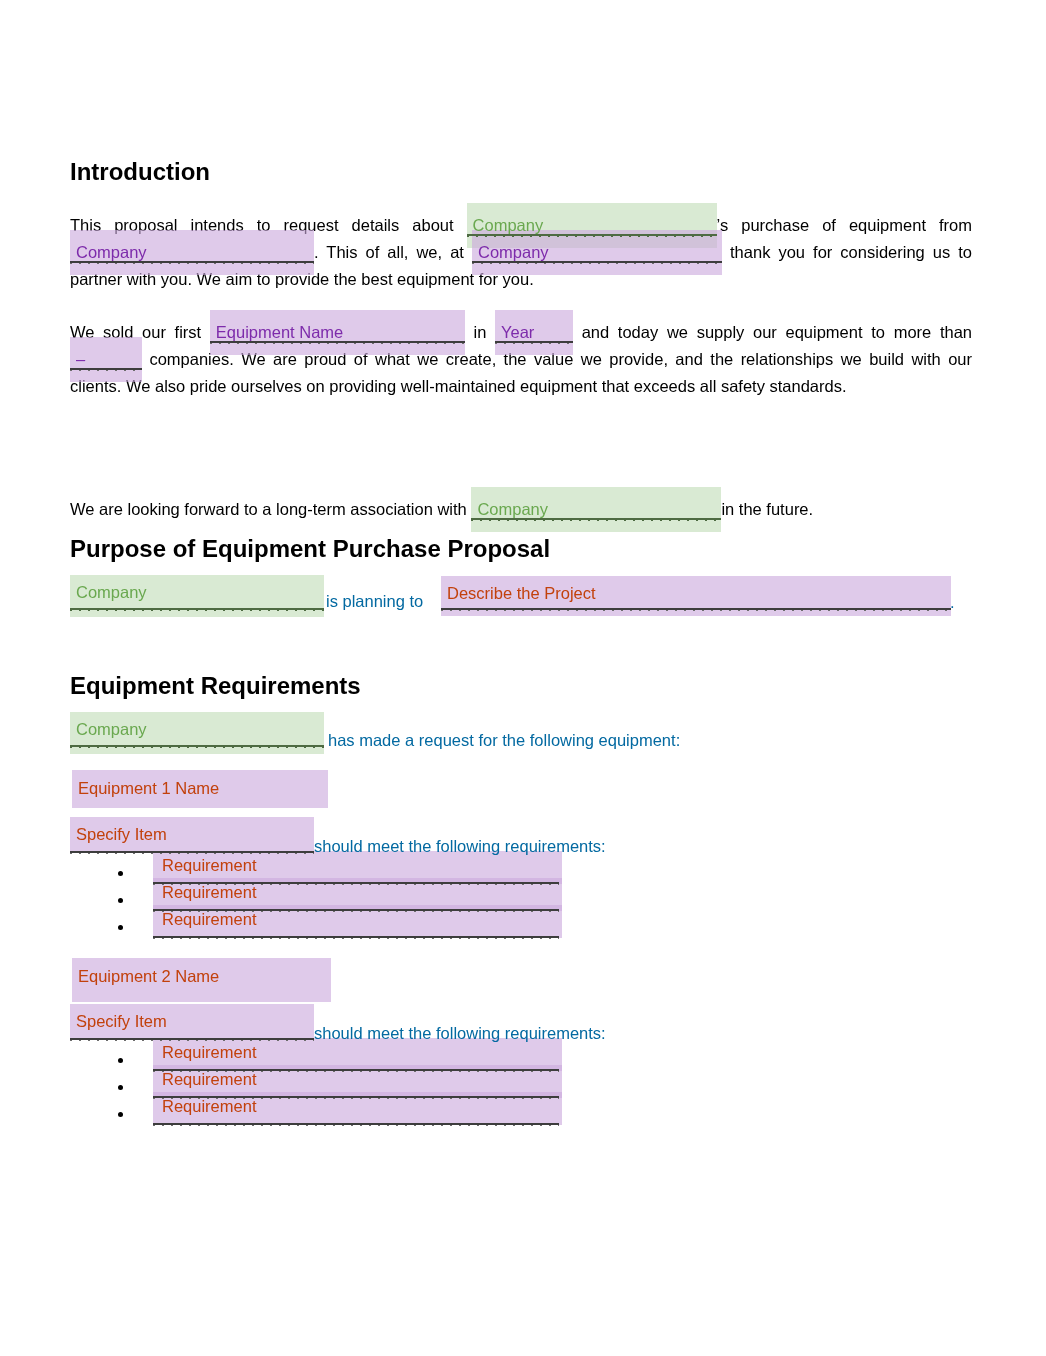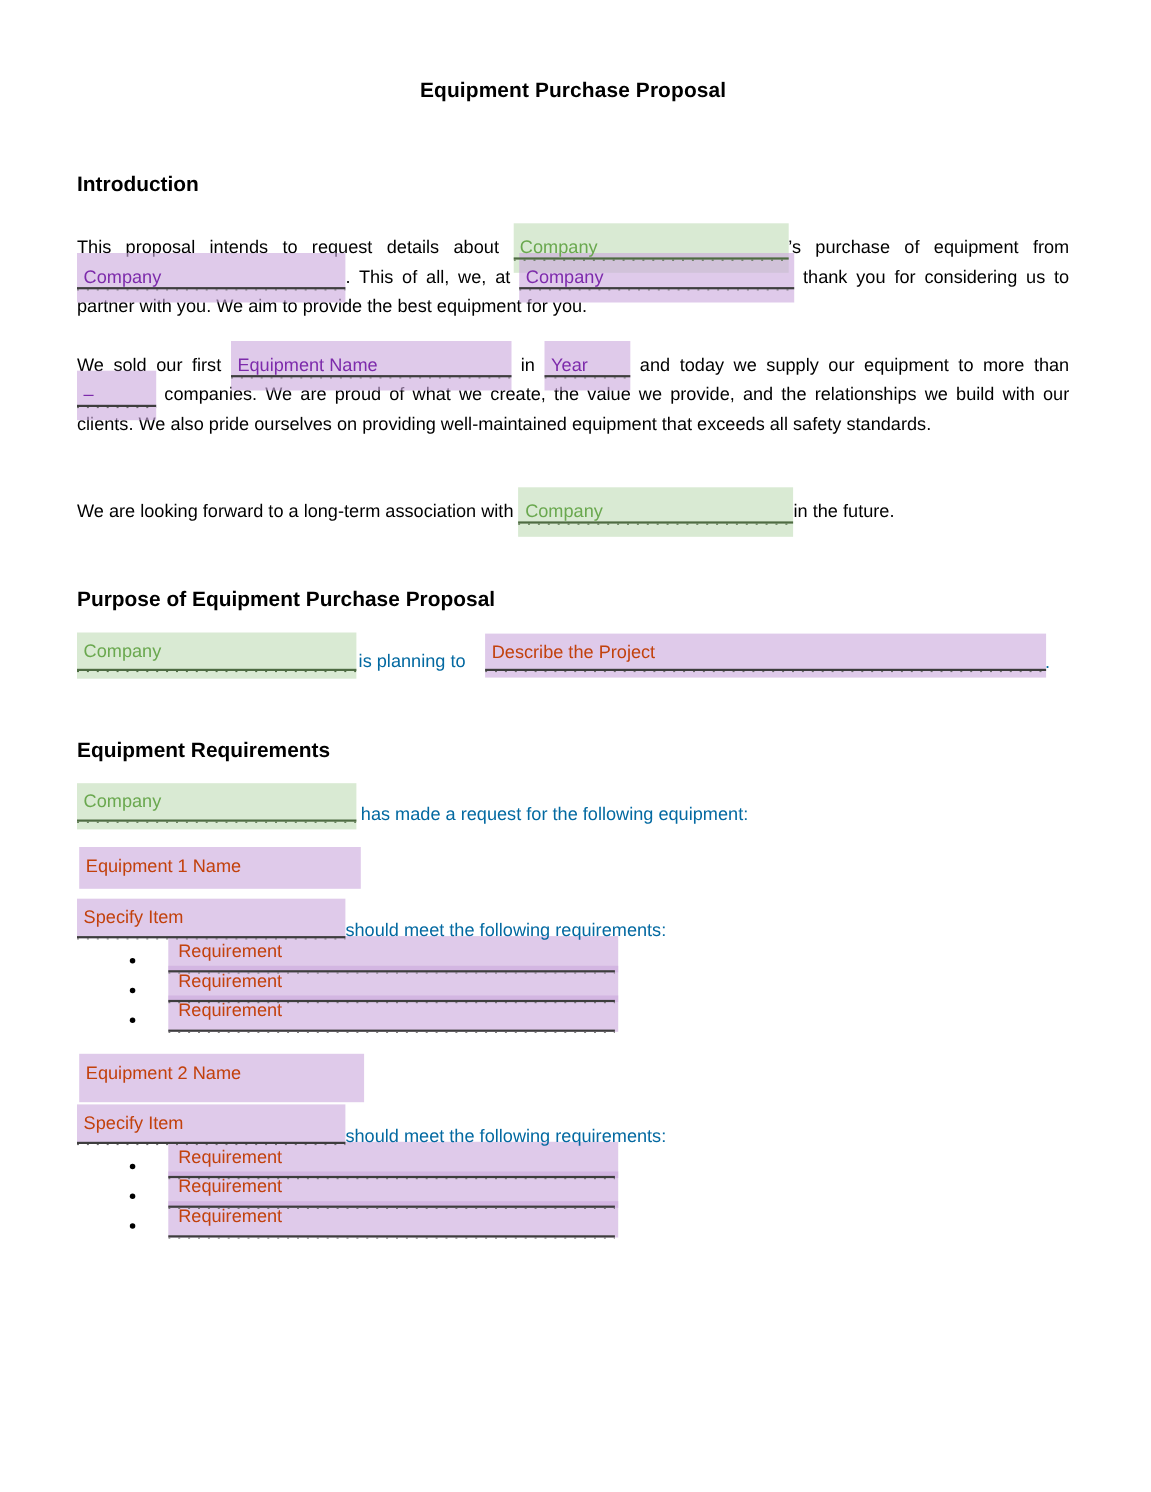--- a/index.html
+++ b/index.html
@@ -28,35 +28,35 @@
     text-align: center;
     font-size: 19px;
     font-weight: bold;
     letter-spacing: 0.1px;
   }
 
   
   .heading {
     position: absolute;
     left: 70px;
-    font-size: 19px;
+    font-size: 24px;
     font-weight: bold;
   }
 
   
   .para {
     position: absolute;
     left: 70px;
     width: 902px;
     font-size: 16.5px;
     line-height: 27px;
     text-align: justify;
     text-justify: inter-word;
   }
-  .para.nojust { text-align: left; }
+  .para.nojust { text-align: left; margin-top: 44px; }
 
   
   .field {
     display: inline-block;
     position: relative;
     vertical-align: baseline;
     white-space: nowrap;
     box-sizing: border-box;
     padding: 3px 2px 1px 6px;
     font-size: 16.5px;
@@ -176,21 +176,20 @@
     border-radius: 50%;
     background: #000000;
     z-index: 6;
   }
 </style>
 </head>
 <body>
 
 <div class="page">
 
-  <div class="doc-title">Equipment Purchase Proposal</div>
 
   <div class="heading" style="top:158px;">Introduction</div>
 
   <div class="para" style="top:212px;">
     <span>This proposal intends to request details about</span>
     <span class="field green" style="width:250px;">
       <span class="hl"></span>
       <span class="ftext">Company</span>
       <span class="rule"></span>
     </span><span>’s purchase of equipment from</span>

